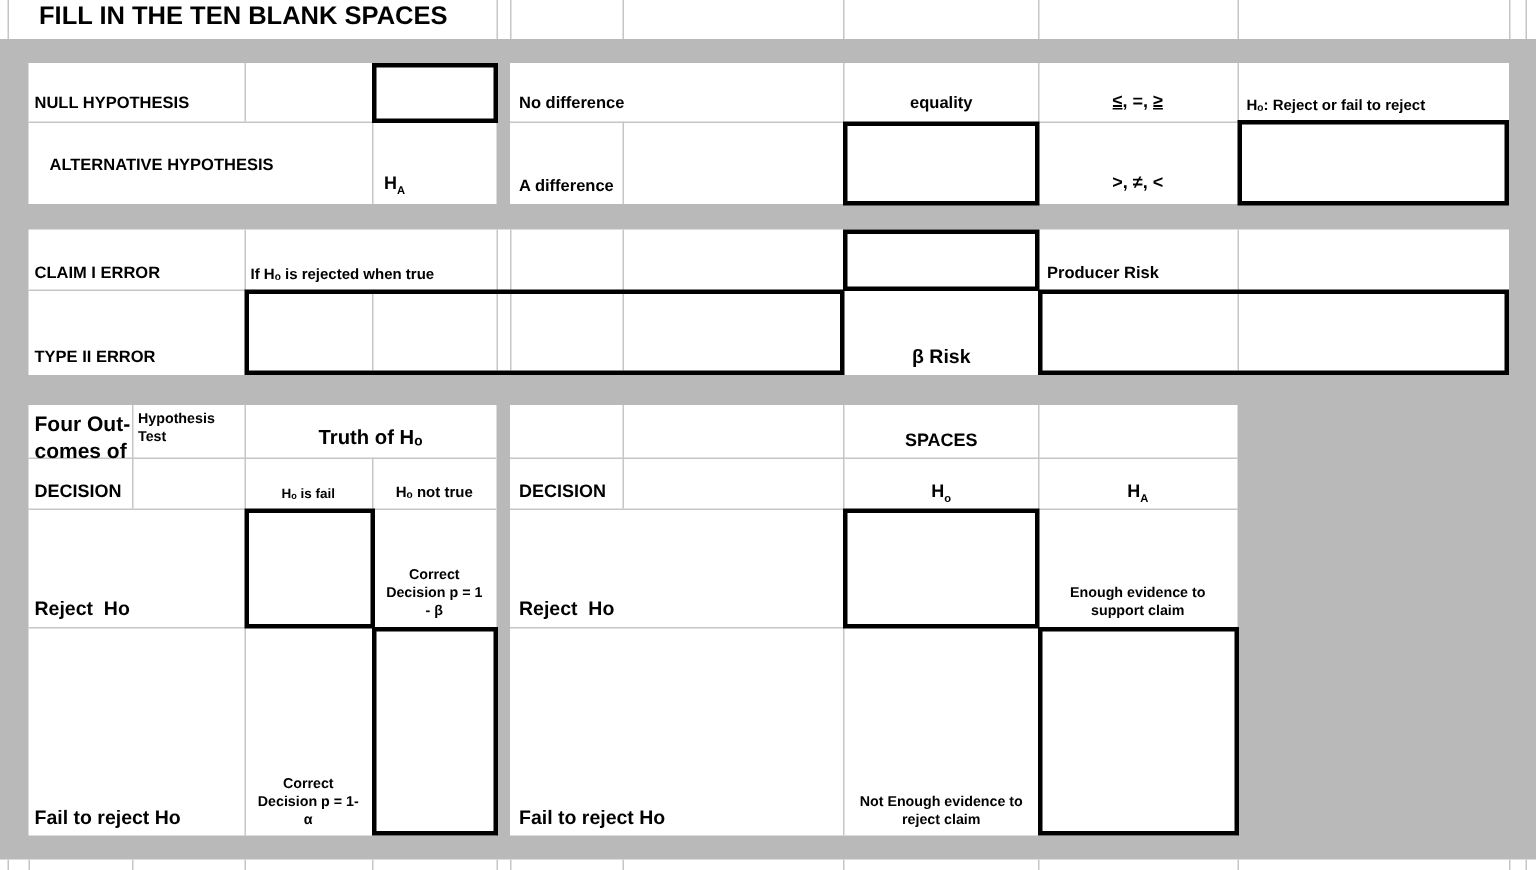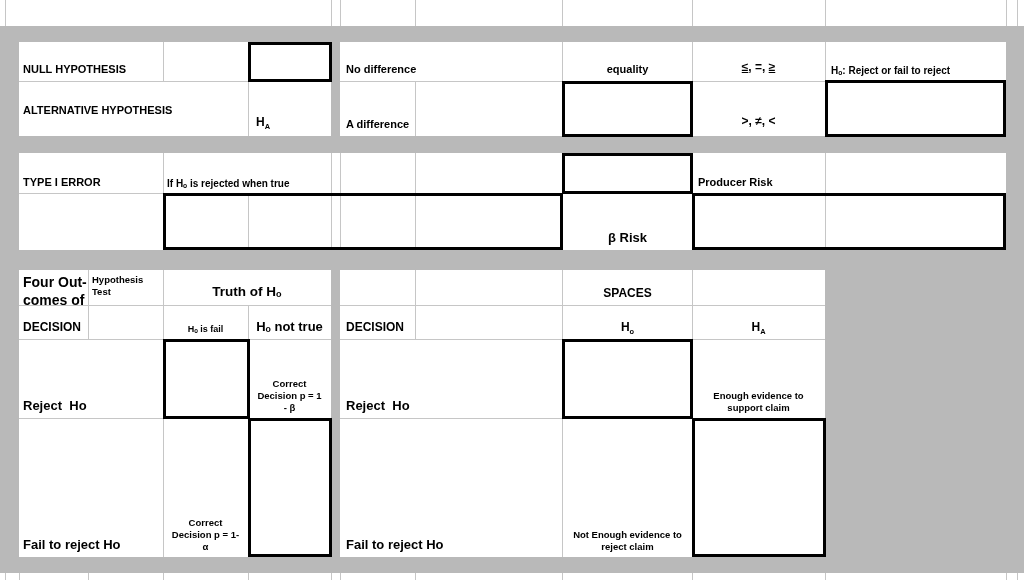--- a/index.html
+++ b/index.html
@@ -98,49 +98,51 @@
   <div class="box" style="left:562px;top:81px;width:131px;height:56px"></div>
   <div class="box" style="left:825px;top:80px;width:181px;height:57px"></div>
   <div class="box" style="left:562px;top:153px;width:131px;height:41px"></div>
   <div class="box" style="left:163px;top:193px;width:400px;height:57px"></div>
   <div class="box" style="left:692px;top:193px;width:314px;height:57px"></div>
   <div class="box" style="left:163px;top:339px;width:87px;height:80px"></div>
   <div class="box" style="left:248px;top:418px;width:84px;height:139px"></div>
   <div class="box" style="left:562px;top:339px;width:131px;height:80px"></div>
   <div class="box" style="left:692px;top:418px;width:134px;height:139px"></div>
 
+  <div class="cell title" style="left:22px;top:0;width:420px;height:26px">FILL IN THE TEN BLANK SPACES</div>
 
   <div class="cell" style="left:19px;top:42px;width:170px;height:39px">NULL HYPOTHESIS</div>
   <div class="cell" style="left:340px;top:42px;width:160px;height:39px;padding-left:6px">No difference</div>
   <div class="cell ctr" style="left:562px;top:42px;width:131px;height:39px">equality</div>
   <div class="cell ctr" style="left:692px;top:42px;width:133px;height:39px;font-size:12px;padding-bottom:6px">
     <span><span class="u">≤</span><span>, =, </span><span class="u">≥</span></span>
   </div>
   <div class="cell" style="left:825px;top:42px;width:181px;height:39px;font-size:10px;padding-left:6px">Hₒ: Reject or fail to reject</div>
 
-  <div class="cell" style="left:19px;top:81px;width:250px;height:41px">ALTERNATIVE HYPOTHESIS</div>
+  <div class="cell" style="left:29px;top:81px;width:250px;height:41px">ALTERNATIVE HYPOTHESIS</div>
   <div class="cell" style="left:248px;top:81px;width:83px;height:55px;font-size:12px;padding-left:8px;padding-bottom:6px">
     <span><span>H</span><sub>A</sub></span>
   </div>
   <div class="cell" style="left:340px;top:81px;width:160px;height:55px;padding-left:6px">A difference</div>
   <div class="cell ctr" style="left:692px;top:81px;width:133px;height:55px;font-size:12px;padding-bottom:7px">&gt;, ≠, &lt;</div>
 
-  <div class="cell" style="left:19px;top:153px;width:144px;height:41px">TYPE I ERROR</div>
+  <div class="cell" style="left:19px;top:153px;width:144px;height:41px">CLAIM I ERROR</div>
   <div class="cell" style="left:163px;top:153px;width:260px;height:41px;font-size:10px">If Hₒ is rejected when true</div>
   <div class="cell" style="left:692px;top:153px;width:140px;height:41px;padding-left:6px">Producer Risk</div>
+  <div class="cell" style="left:19px;top:193px;width:144px;height:57px">TYPE II ERROR</div>
   <div class="cell ctr reg" style="left:562px;top:193px;width:131px;height:57px;font-size:13px">β Risk</div>
 
   <div class="cell top" style="left:19px;top:270px;width:69px;height:36px;font-size:14px">Four Out-
 comes of</div>
   <div class="cell top" style="left:88px;top:270px;width:76px;height:36px;font-size:9.5px">Hypothesis
 Test</div>
   <div class="cell ctr reg" style="left:163px;top:270px;width:168px;height:35px;font-size:13.5px">Truth of Hₒ</div>
   <div class="cell" style="left:19px;top:305px;width:110px;height:34px;font-size:12px">DECISION</div>
   <div class="cell ctr" style="left:163px;top:305px;width:85px;height:34px;font-size:9px">Hₒ is fail</div>
-  <div class="cell ctr" style="left:248px;top:305px;width:83px;height:34px;font-size:13px">Hₒ not true</div>
+  <div class="cell ctr" style="left:248px;top:305px;width:83px;height:34px;font-size:10px">Hₒ not true</div>
   <div class="cell" style="left:19px;top:339px;width:150px;height:79px;font-size:13px">Reject  Ho</div>
   <div class="cell ctr" style="left:248px;top:339px;width:83px;height:79px;font-size:9.5px">Correct
 Decision p = 1
 - β</div>
   <div class="cell" style="left:19px;top:418px;width:170px;height:139px;font-size:13px">Fail to reject Ho</div>
   <div class="cell ctr" style="left:163px;top:418px;width:85px;height:139px;font-size:9.5px">Correct
 Decision p = 1-
 α</div>
 
   <div class="cell ctr reg" style="left:562px;top:270px;width:131px;height:35px;font-size:12px">SPACES</div>

